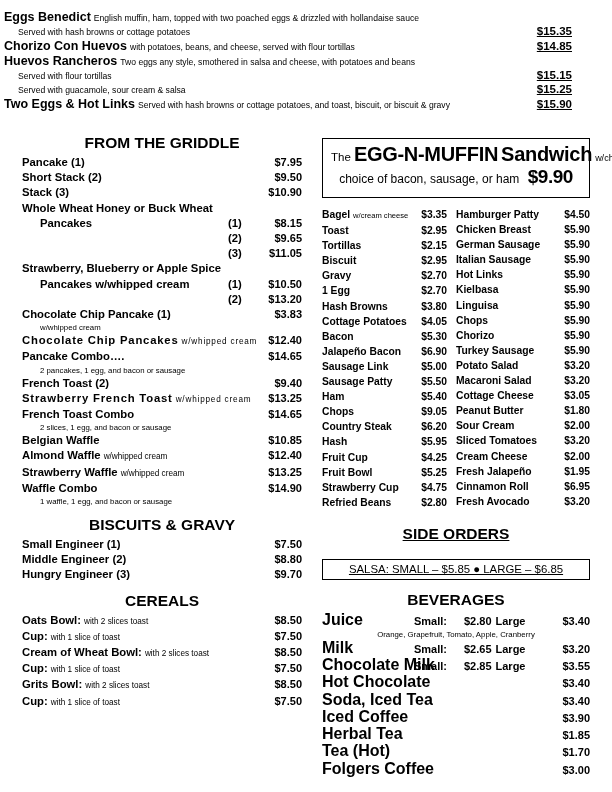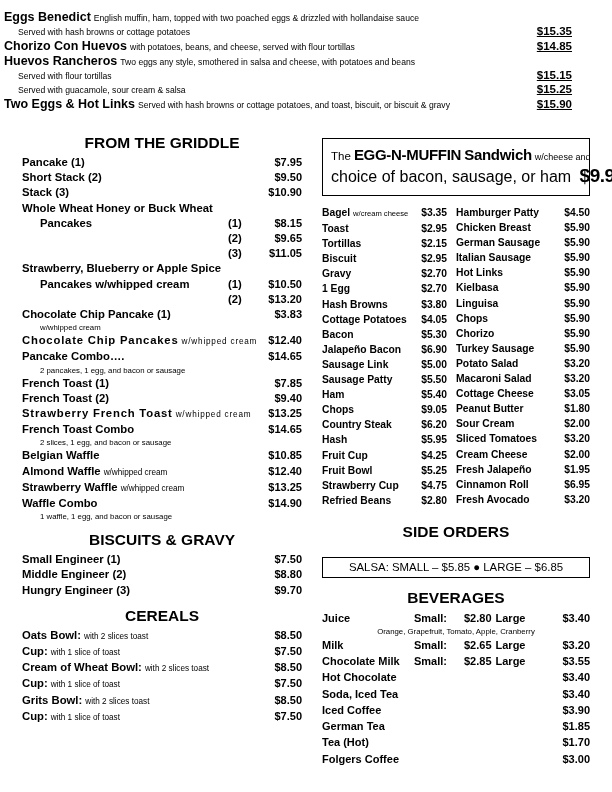--- a/index.html
+++ b/index.html
@@ -143,25 +143,25 @@
     line-height: 17px;
     white-space: nowrap;
   }
   #sandwich-box .line2 {
     line-height: 20px;
     white-space: nowrap;
   }
   .sw-the { font-weight: normal; font-size: 11.5px; }
   .sw-big {
     font-weight: bold;
-    font-size: 15px;
+    font-size: 20px;
     letter-spacing: -0.3px;
   }
   .sw-sm { font-weight: normal; font-size: 9px; }
-  .sw-choice { font-weight: normal; font-size: 16px; }
+  .sw-choice { font-weight: normal; font-size: 12px; }
   .sw-price {
     font-weight: bold;
     font-size: 19px;
     letter-spacing: -0.5px;
     padding-left: 4px;
   }
 
   
   #alacarte {
     display: flex;
@@ -187,21 +187,21 @@
   .ac-price {
     font-weight: bold;
     font-size: 10.3px;
     margin-left: auto;
     padding-right: 9px;
     white-space: nowrap;
   }
   .ac-col.right .ac-price { padding-right: 0px; }
 
   
-  #side-orders { margin-top: 14px; }
+  #side-orders { margin-top: 14px; text-decoration: underline; }
   #salsa-box {
     border: 1.4px solid #000;
     text-align: center;
     padding: 2px 0 3px 0;
     margin-top: 16px;
   }
   #salsa-box .salsa-text {
     font-weight: normal;
     font-size: 11.4px;
     line-height: 14px;
@@ -211,21 +211,21 @@
   
   #beverages { margin-top: 10px; }
   .bv-row {
     display: flex;
     align-items: baseline;
     line-height: 16.2px;
     position: relative;
   }
   .bv-name {
     font-weight: bold;
-    font-size: 11px;
+    font-size: 16px;
     white-space: nowrap;
     width: 92px;
   }
   .bv-small-lbl {
     font-weight: bold;
     font-size: 11px;
     width: 50px;
     white-space: nowrap;
   }
   .bv-small-val {
@@ -359,24 +359,20 @@
         <span class="l-name spaced">Chocolate  Chip  Pancakes</span>
         <span class="l-desc spaced">w/whipped  cream</span>
         <span class="l-price">$12.40</span>
       </div>
       <div class="l-row">
         <span class="l-name">Pancake Combo….</span>
         <span class="l-price">$14.65</span>
       </div>
       <div class="l-note">2 pancakes, 1 egg, and bacon or sausage</div>
       <div class="l-row">
-        <span class="l-name">French Toast (1)</span>
-        <span class="l-price">$7.85</span>
-      </div>
-      <div class="l-row">
         <span class="l-name">French Toast (2)</span>
         <span class="l-price">$9.40</span>
       </div>
       <div class="l-row">
         <span class="l-name spaced">Strawberry  French  Toast</span>
         <span class="l-desc spaced">w/whipped  cream</span>
         <span class="l-price">$13.25</span>
       </div>
       <div class="l-row">
         <span class="l-name">French Toast Combo</span>
@@ -686,21 +682,21 @@
           <span class="bv-large-val">$3.40</span>
         </div>
         <div class="bv-row">
           <span class="bv-name">Iced Coffee</span>
           <span class="bv-small-lbl">&nbsp;</span>
           <span class="bv-small-val">&nbsp;</span>
           <span class="bv-large-lbl">&nbsp;</span>
           <span class="bv-large-val">$3.90</span>
         </div>
         <div class="bv-row">
-          <span class="bv-name">German Tea</span>
+          <span class="bv-name">Herbal Tea</span>
           <span class="bv-small-lbl">&nbsp;</span>
           <span class="bv-small-val">&nbsp;</span>
           <span class="bv-large-lbl">&nbsp;</span>
           <span class="bv-large-val">$1.85</span>
         </div>
         <div class="bv-row">
           <span class="bv-name">Tea (Hot)</span>
           <span class="bv-small-lbl">&nbsp;</span>
           <span class="bv-small-val">&nbsp;</span>
           <span class="bv-large-lbl">&nbsp;</span>

